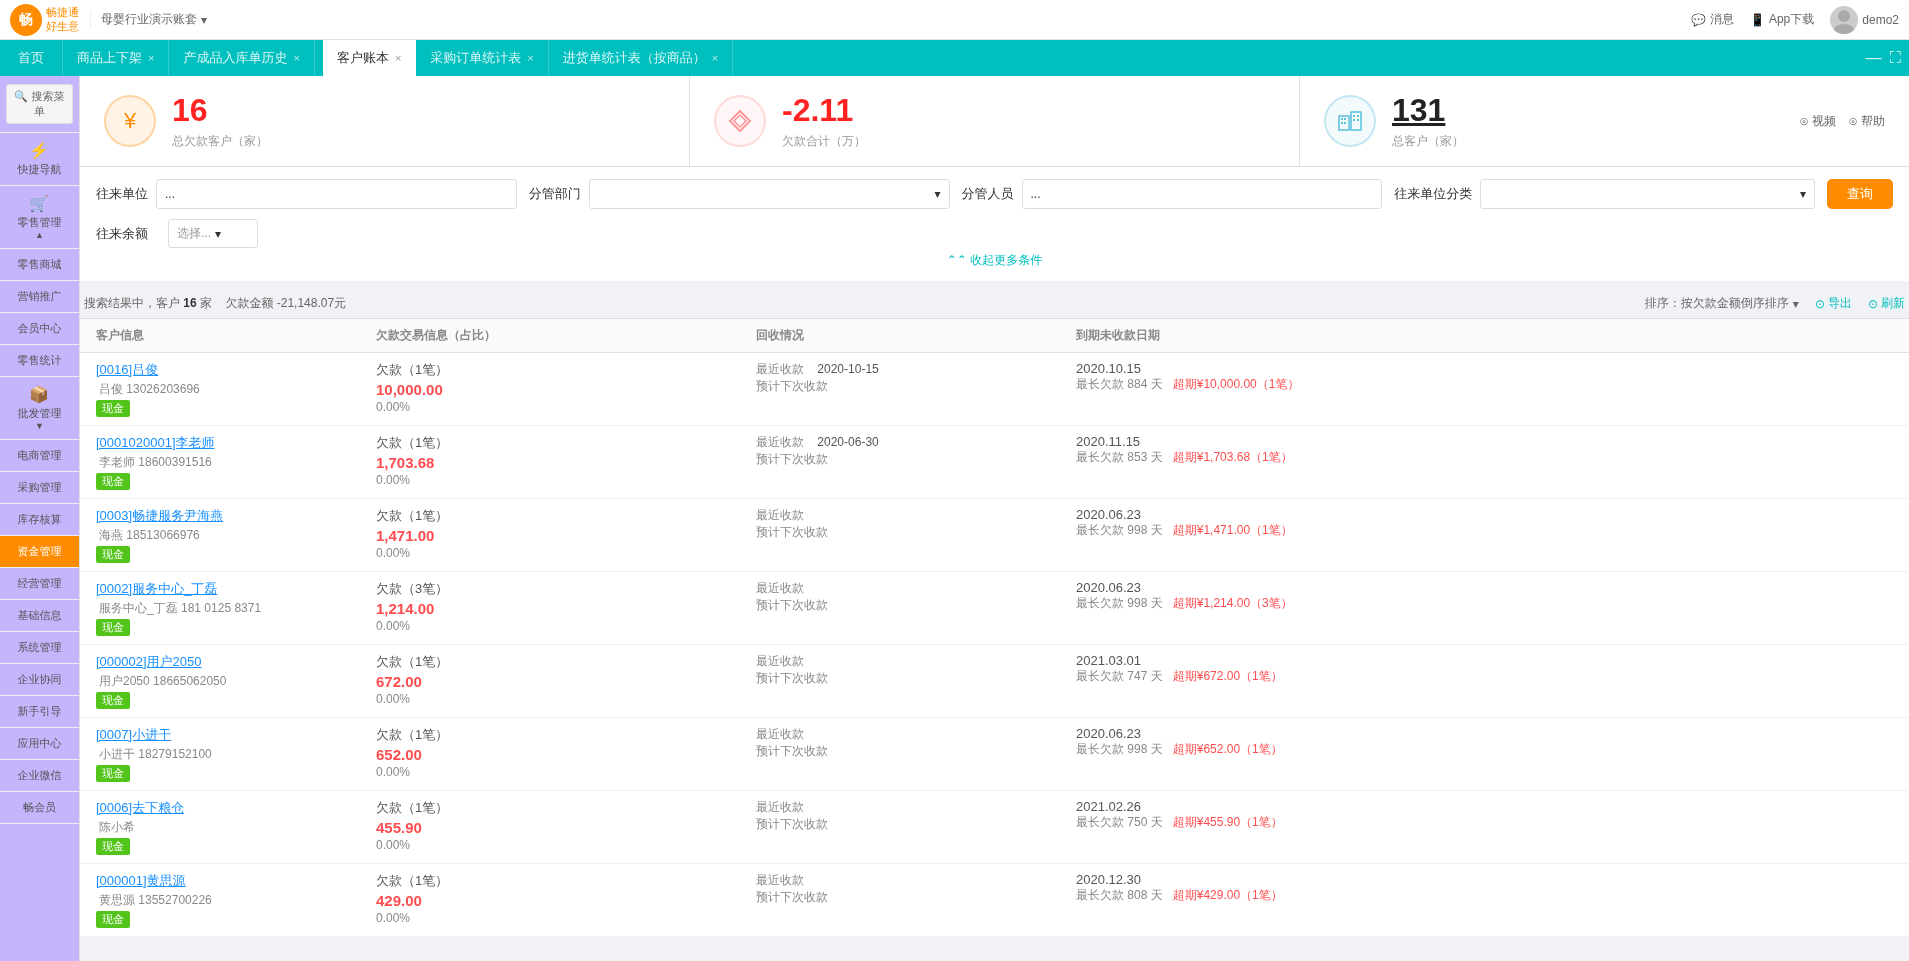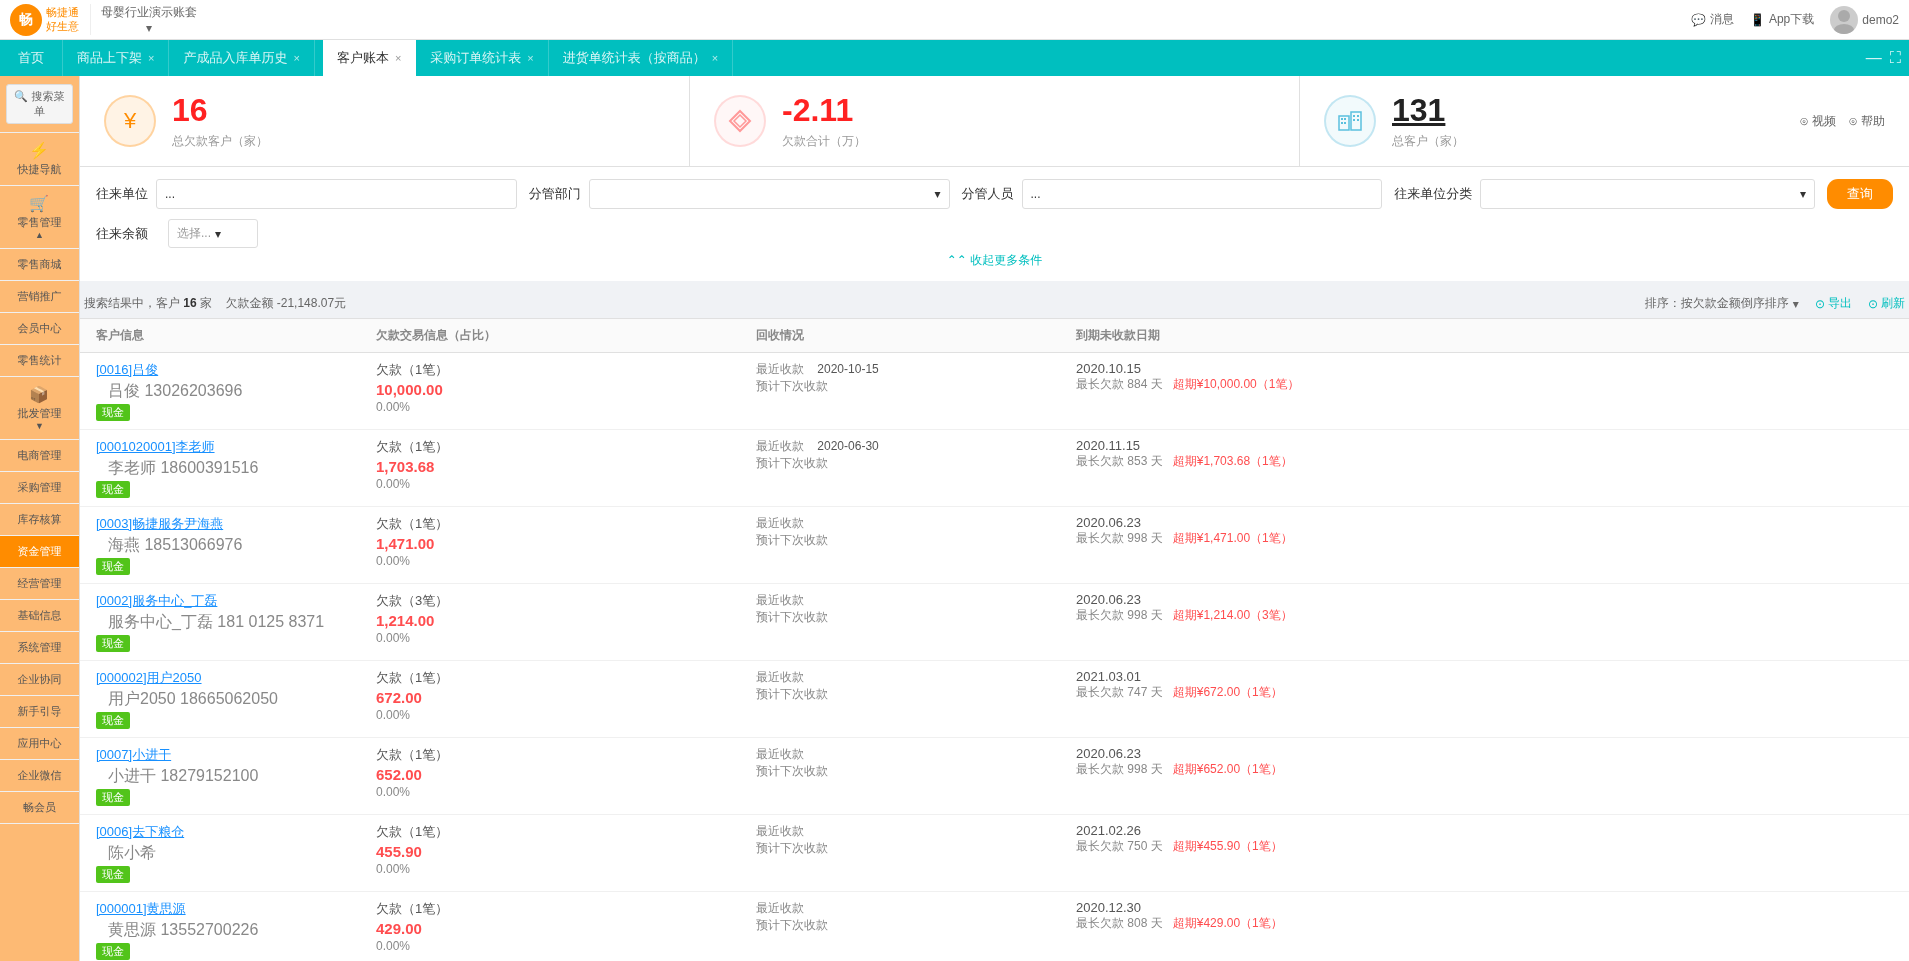--- a/index.html
+++ b/index.html
@@ -3,41 +3,41 @@
   <meta charset="utf-8">
   <style>
     * { box-sizing: border-box; margin: 0; padding: 0; }
     body { font-family: "Microsoft YaHei", Arial, sans-serif; font-size: 13px; background: #f5f5f5; color: #333; overflow: hidden; height: 961px; }
     
     
     .top-bar { display: flex; align-items: center; height: 40px; background: #fff; border-bottom: 1px solid #e0e0e0; padding: 0 10px; }
     .logo-area { display: flex; align-items: center; width: 80px; }
     .logo-icon { width: 32px; height: 32px; background: #ff8c00; border-radius: 50%; display: flex; align-items: center; justify-content: center; color: white; font-size: 14px; font-weight: bold; }
     .logo-text { font-size: 11px; color: #ff8c00; margin-left: 4px; line-height: 1.2; }
-    .system-selector { display: flex; align-items: center; padding: 0 10px; border-left: 1px solid #eee; font-size: 12px; color: #666; cursor: pointer; flex-direction: column; }
+    .system-selector { display: flex; align-items: center; padding: 0 10px; border-left: 1px solid #eee; font-size: 12px; color: #666; cursor: pointer; }
     .system-selector span { margin-right: 4px; }
     .top-right { margin-left: auto; display: flex; align-items: center; gap: 16px; }
     .top-btn { display: flex; align-items: center; gap: 4px; font-size: 12px; color: #666; cursor: pointer; }
     .avatar { width: 28px; height: 28px; border-radius: 50%; background: #ccc; overflow: hidden; display: flex; align-items: center; justify-content: center; }
     
     
     .nav-tabs { display: flex; align-items: center; background: #00bfbf; height: 36px; padding-left: 0; }
     .nav-tab { display: flex; align-items: center; padding: 0 14px; height: 36px; font-size: 13px; color: rgba(255,255,255,0.85); cursor: pointer; border-right: 1px solid rgba(255,255,255,0.2); white-space: nowrap; }
     .nav-tab.active { background: #fff; color: #333; margin-left: 8px; }
     .nav-tab.home { padding: 0 18px; }
     .nav-tab .close-x { margin-left: 6px; font-size: 11px; color: rgba(255,255,255,0.7); }
     .nav-tab.active .close-x { color: #999; }
     .nav-tabs-right { margin-left: auto; display: flex; align-items: center; padding-right: 8px; gap: 8px; }
     .nav-icon-btn { color: rgba(255,255,255,0.85); cursor: pointer; font-size: 16px; }
     
     
     .main-layout { display: flex; height: calc(961px - 40px - 36px); }
     
     
-    .sidebar { width: 80px; background: #fdba74; border-right: 1px solid #e0e0e0; display: flex; flex-direction: column; overflow-y: auto; }
+    .sidebar { width: 80px; background: #c4b5fd; border-right: 1px solid #e0e0e0; display: flex; flex-direction: column; overflow-y: auto; }
     .sidebar-search { padding: 8px 6px; border-bottom: 1px solid #eee; }
     .sidebar-search-btn { width: 100%; padding: 4px; background: #f5f5f5; border: 1px solid #ddd; border-radius: 3px; font-size: 11px; color: #666; cursor: pointer; text-align: center; }
     .sidebar-item { padding: 8px 4px; text-align: center; cursor: pointer; font-size: 11px; color: #555; border-bottom: 1px solid #f0f0f0; }
     .sidebar-item.active { background: #ff8c00; color: white; }
     .sidebar-item .s-icon { font-size: 16px; display: block; margin-bottom: 2px; }
     .sidebar-item.has-arrow { display: flex; flex-direction: column; align-items: center; }
     .sidebar-item .arrow { font-size: 9px; }
     
     
     .content { flex: 1; overflow-y: auto; background: #f0f2f5; }
@@ -61,21 +61,21 @@
     .filter-area { background: #fff; padding: 12px 16px; margin-bottom: 8px; }
     .filter-row { display: flex; align-items: center; gap: 12px; margin-bottom: 10px; }
     .filter-item { display: flex; align-items: center; flex: 1; }
     .filter-label { font-size: 13px; color: #333; white-space: nowrap; margin-right: 8px; }
     .filter-input { flex: 1; border: 1px solid #ddd; border-radius: 3px; padding: 5px 8px; font-size: 12px; color: #333; display: flex; align-items: center; justify-content: space-between; cursor: pointer; min-height: 30px; }
     .filter-select { flex: 1; border: 1px solid #ddd; border-radius: 3px; padding: 5px 8px; font-size: 12px; color: #333; display: flex; align-items: center; justify-content: space-between; cursor: pointer; min-height: 30px; }
     .filter-select-value { color: #999; }
     .filter-btn-row { display: flex; align-items: center; gap: 12px; }
     .filter-label2 { font-size: 13px; color: #333; white-space: nowrap; margin-right: 8px; }
     .select-box { border: 1px solid #ddd; border-radius: 3px; padding: 5px 8px; font-size: 12px; display: flex; align-items: center; gap: 4px; min-width: 90px; cursor: pointer; }
-    .search-btn { background: #ff8c00; color: white; border: none; border-radius: 11px; padding: 6px 20px; font-size: 13px; cursor: pointer; }
+    .search-btn { background: #ff8c00; color: white; border: none; border-radius: 5px; padding: 6px 20px; font-size: 13px; cursor: pointer; }
     .collapse-bar { text-align: center; color: #00bfbf; font-size: 12px; cursor: pointer; margin-top: 4px; }
     
     
     .result-bar { display: flex; align-items: center; justify-content: space-between; padding: 6px 4px; background: #f0f2f5; }
     .result-info { font-size: 12px; color: #666; }
     .result-info b { color: #333; }
     .result-actions { display: flex; align-items: center; gap: 16px; font-size: 12px; color: #666; }
     .sort-select { display: flex; align-items: center; gap: 4px; cursor: pointer; }
     .action-btn { display: flex; align-items: center; gap: 3px; cursor: pointer; color: #00bfbf; }
     
@@ -87,21 +87,21 @@
     .col-payment { width: 320px; }
     .col-due { flex: 1; }
     
     .table-row { display: flex; align-items: stretch; padding: 8px 16px; border-bottom: 1px solid #f0f0f0; background: #fff; }
     .cell-customer { width: 280px; }
     .cell-debt { width: 380px; }
     .cell-payment { width: 320px; }
     .cell-due { flex: 1; }
     
     .customer-name { color: #1890ff; font-size: 13px; cursor: pointer; text-decoration: underline; }
-    .customer-phone { font-size: 16px; color: #888; margin: 2px 12px; }
+    .customer-phone { font-size: 12px; color: #888; margin: 2px 3px; }
     .tag-green { display: inline-block; background: #52c41a; color: white; font-size: 11px; padding: 1px 6px; border-radius: 2px; }
     
     .debt-count { font-size: 13px; color: #555; }
     .debt-amount { font-size: 15px; color: #ff4d4f; font-weight: bold; margin: 2px 0; }
     .debt-percent { font-size: 12px; color: #888; }
     
     .payment-row { font-size: 12px; color: #888; }
     .payment-date { color: #555; }
     .payment-next { font-size: 12px; color: #888; }
     

